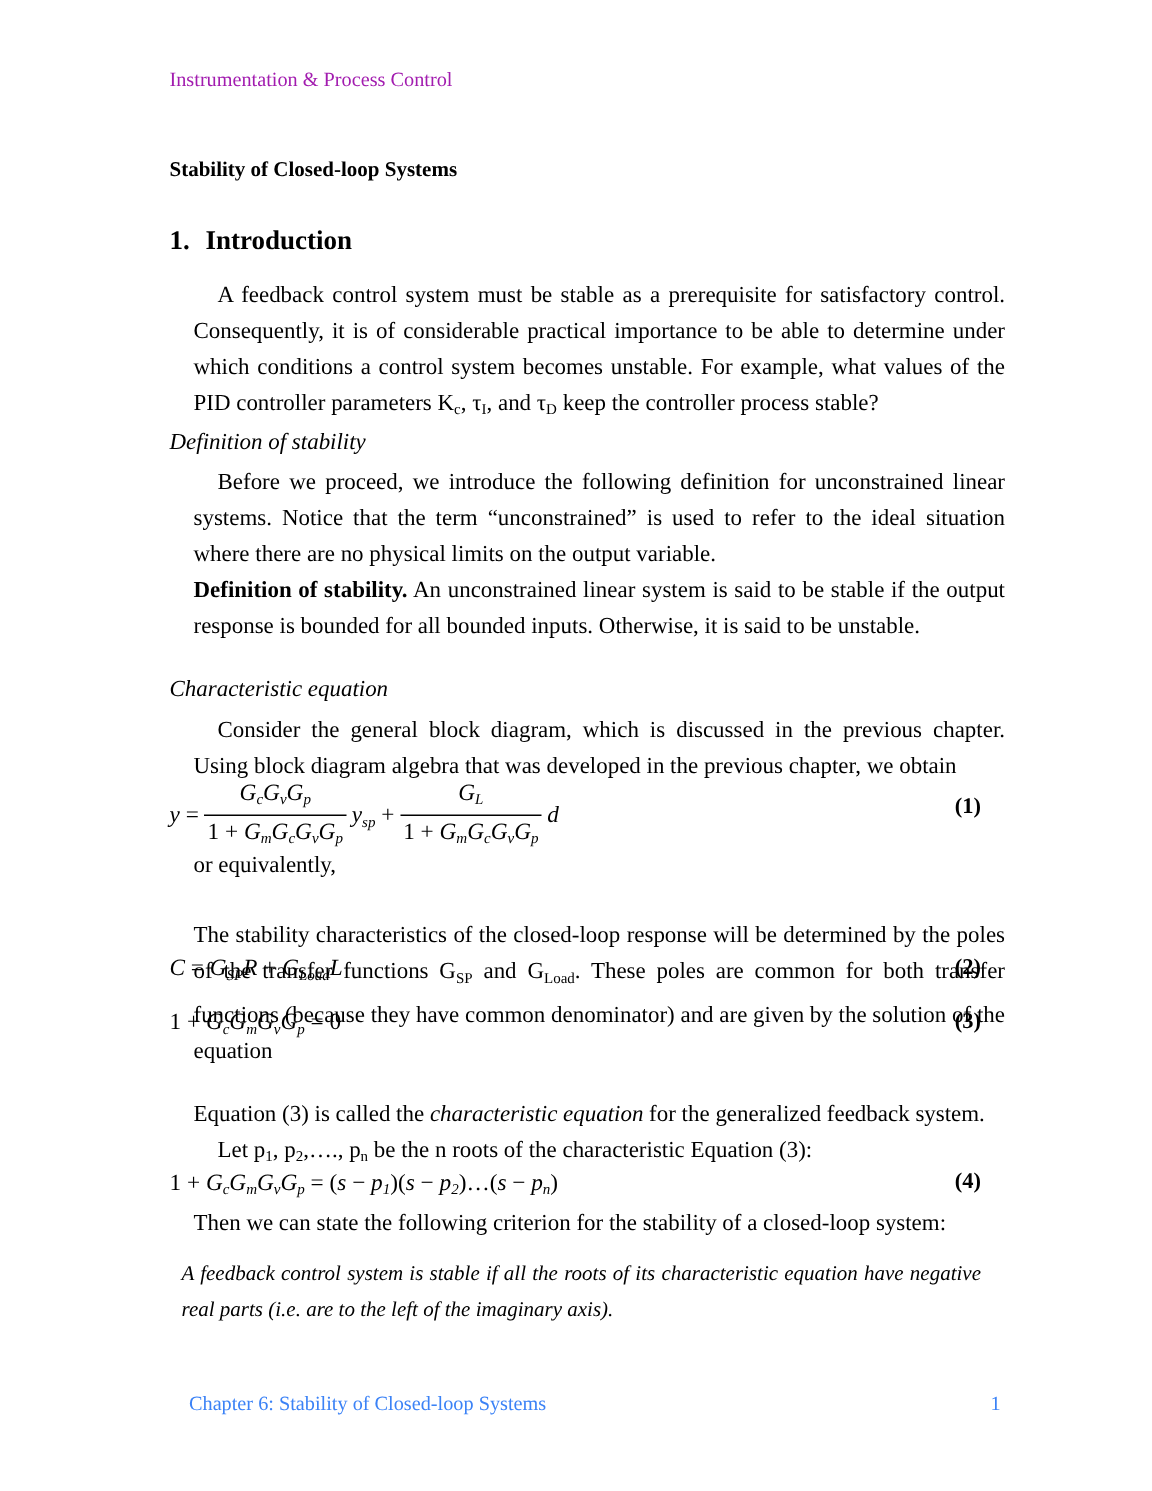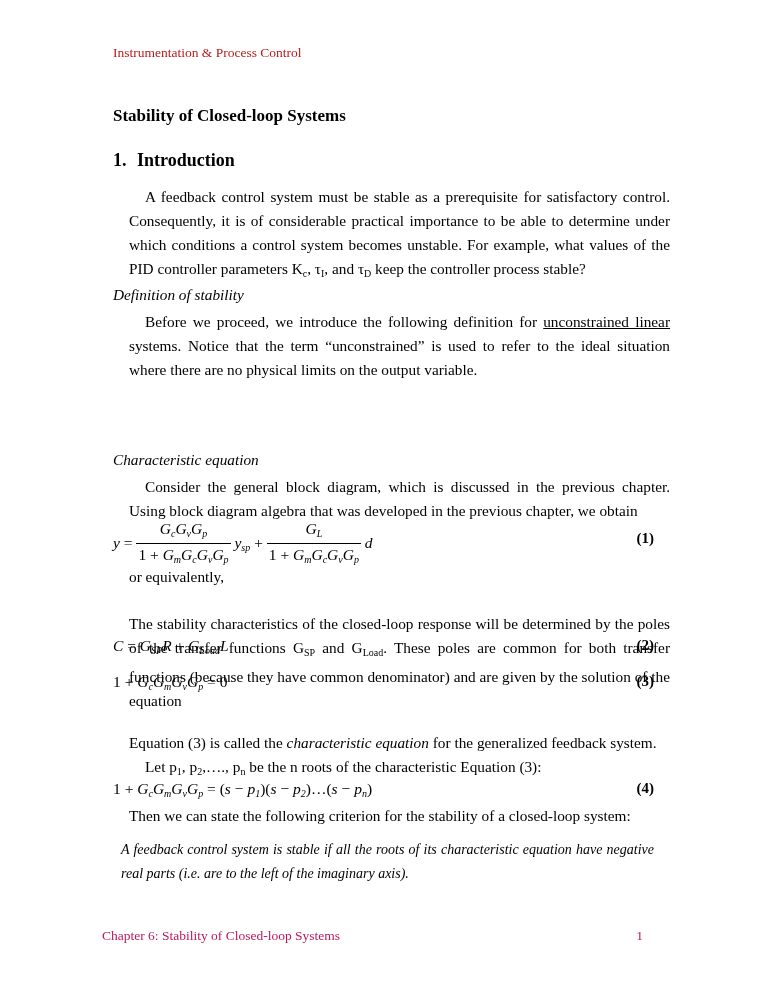--- a/index.html
+++ b/index.html
@@ -1,29 +1,29 @@
 <!DOCTYPE html>
 <html><head>
 <meta charset="utf-8">
 <style>
   html, body { margin:0; padding:0; background:#ffffff; }
   body { width:768px; height:994px; position:relative; overflow:hidden;
          font-family:"Liberation Serif", "DejaVu Serif", serif; color:#000; }
   .page { position:absolute; left:0; top:0; width:768px; height:994px; }
-  .header { position:absolute; left:113px; top:45px; font-size:13.5px; color:#b91c1c; }
-  .footer { position:absolute; left:102px; top:928px; width:541px; font-size:13.5px; color:#be185d; }
+  .header { position:absolute; left:113px; top:45px; font-size:13.5px; color:#a21caf; }
+  .footer { position:absolute; left:126px; top:928px; width:541px; font-size:13.5px; color:#3b82f6; }
   .footer .pg { position:absolute; right:0; top:0; }
-  .title { position:absolute; left:113px; top:106px; font-weight:bold; font-size:17px; }
+  .title { position:absolute; left:113px; top:106px; font-weight:bold; font-size:14px; }
   .h1 { position:absolute; left:113px; top:150px; font-weight:bold; font-size:18px; }
   .h1 .num { display:inline-block; width:24px; }
   .blk { position:absolute; left:113px; width:541px; font-size:15.3px; line-height:24px; text-align:justify;margin-left:16px; }
   .indent { text-indent:16px; }
   .sub { font-size:10px; vertical-align:-3px; }
   .it { font-style:italic; }
-  .u { text-decoration:underline; }
+  .u { }
   .b { font-weight:bold; }
   .sect-it { position:absolute; left:113px; font-style:italic; font-size:15.3px; }
   .eq { position:absolute; left:113px; width:541px; font-size:15.5px; font-style:italic; }
   .eqnum { position:absolute; right:0; font-weight:bold; font-style:normal; font-size:15px; }
   .frac { display:inline-block; vertical-align:middle; text-align:center; }
   .frac .n { display:block; padding:0 2px; border-bottom:1px solid #000; line-height:19px; }
   .frac .d { display:block; padding:0 2px; line-height:21px; }
   .up { font-style:normal; }
   .crit { position:absolute; left:121px; top:834px; width:533px; font-size:14px; line-height:24px; font-style:italic; text-align:justify; }
 </style>
@@ -39,20 +39,21 @@
   <div class="h1">
     <span class="num">1.</span><span>Introduction</span>
   </div>
 
   <div class="blk indent" style="top:185px;"><span>A feedback control system must be stable as a prerequisite for satisfactory control. Consequently, it is of considerable practical importance to be able to determine under which conditions a control system becomes unstable. For example, what values of the PID controller parameters K</span><span class="sub">c</span><span>, τ</span><span class="sub">I</span><span>, and τ</span><span class="sub">D</span><span> keep the controller process stable?</span></div>
 
   <div class="sect-it" style="top:286px;">Definition of stability</div>
 
   <div class="blk indent" style="top:310px;"><span>Before we proceed, we introduce the following definition for </span><span class="u">unconstrained linear</span><span> systems. Notice that the term “unconstrained” is used to refer to the ideal situation where there are no physical limits on the output variable.</span></div>
 
+  <div class="blk" style="top:382px;"><span class="b">Definition of stability.</span><span> An unconstrained linear system is said to be stable if the output response is bounded for all bounded inputs. Otherwise, it is said to be unstable.</span></div>
 
   <div class="sect-it" style="top:451px;">Characteristic equation</div>
 
   <div class="blk indent" style="top:475px;">Consider the general block diagram, which is discussed in the previous chapter. Using block diagram algebra that was developed in the previous chapter, we obtain</div>
 
   <div class="eq" style="top:519px;">
     y <span class="up">=</span>
     <span class="frac"><span class="n">G<span class="sub">c</span>G<span class="sub">v</span>G<span class="sub">p</span></span><span class="d"><span class="up">1 +</span> G<span class="sub">m</span>G<span class="sub">c</span>G<span class="sub">v</span>G<span class="sub">p</span></span></span>
     y<span class="sub">sp</span> <span class="up">+</span>
     <span class="frac"><span class="n">G<span class="sub">L</span></span><span class="d"><span class="up">1 +</span> G<span class="sub">m</span>G<span class="sub">c</span>G<span class="sub">v</span>G<span class="sub">p</span></span></span>

